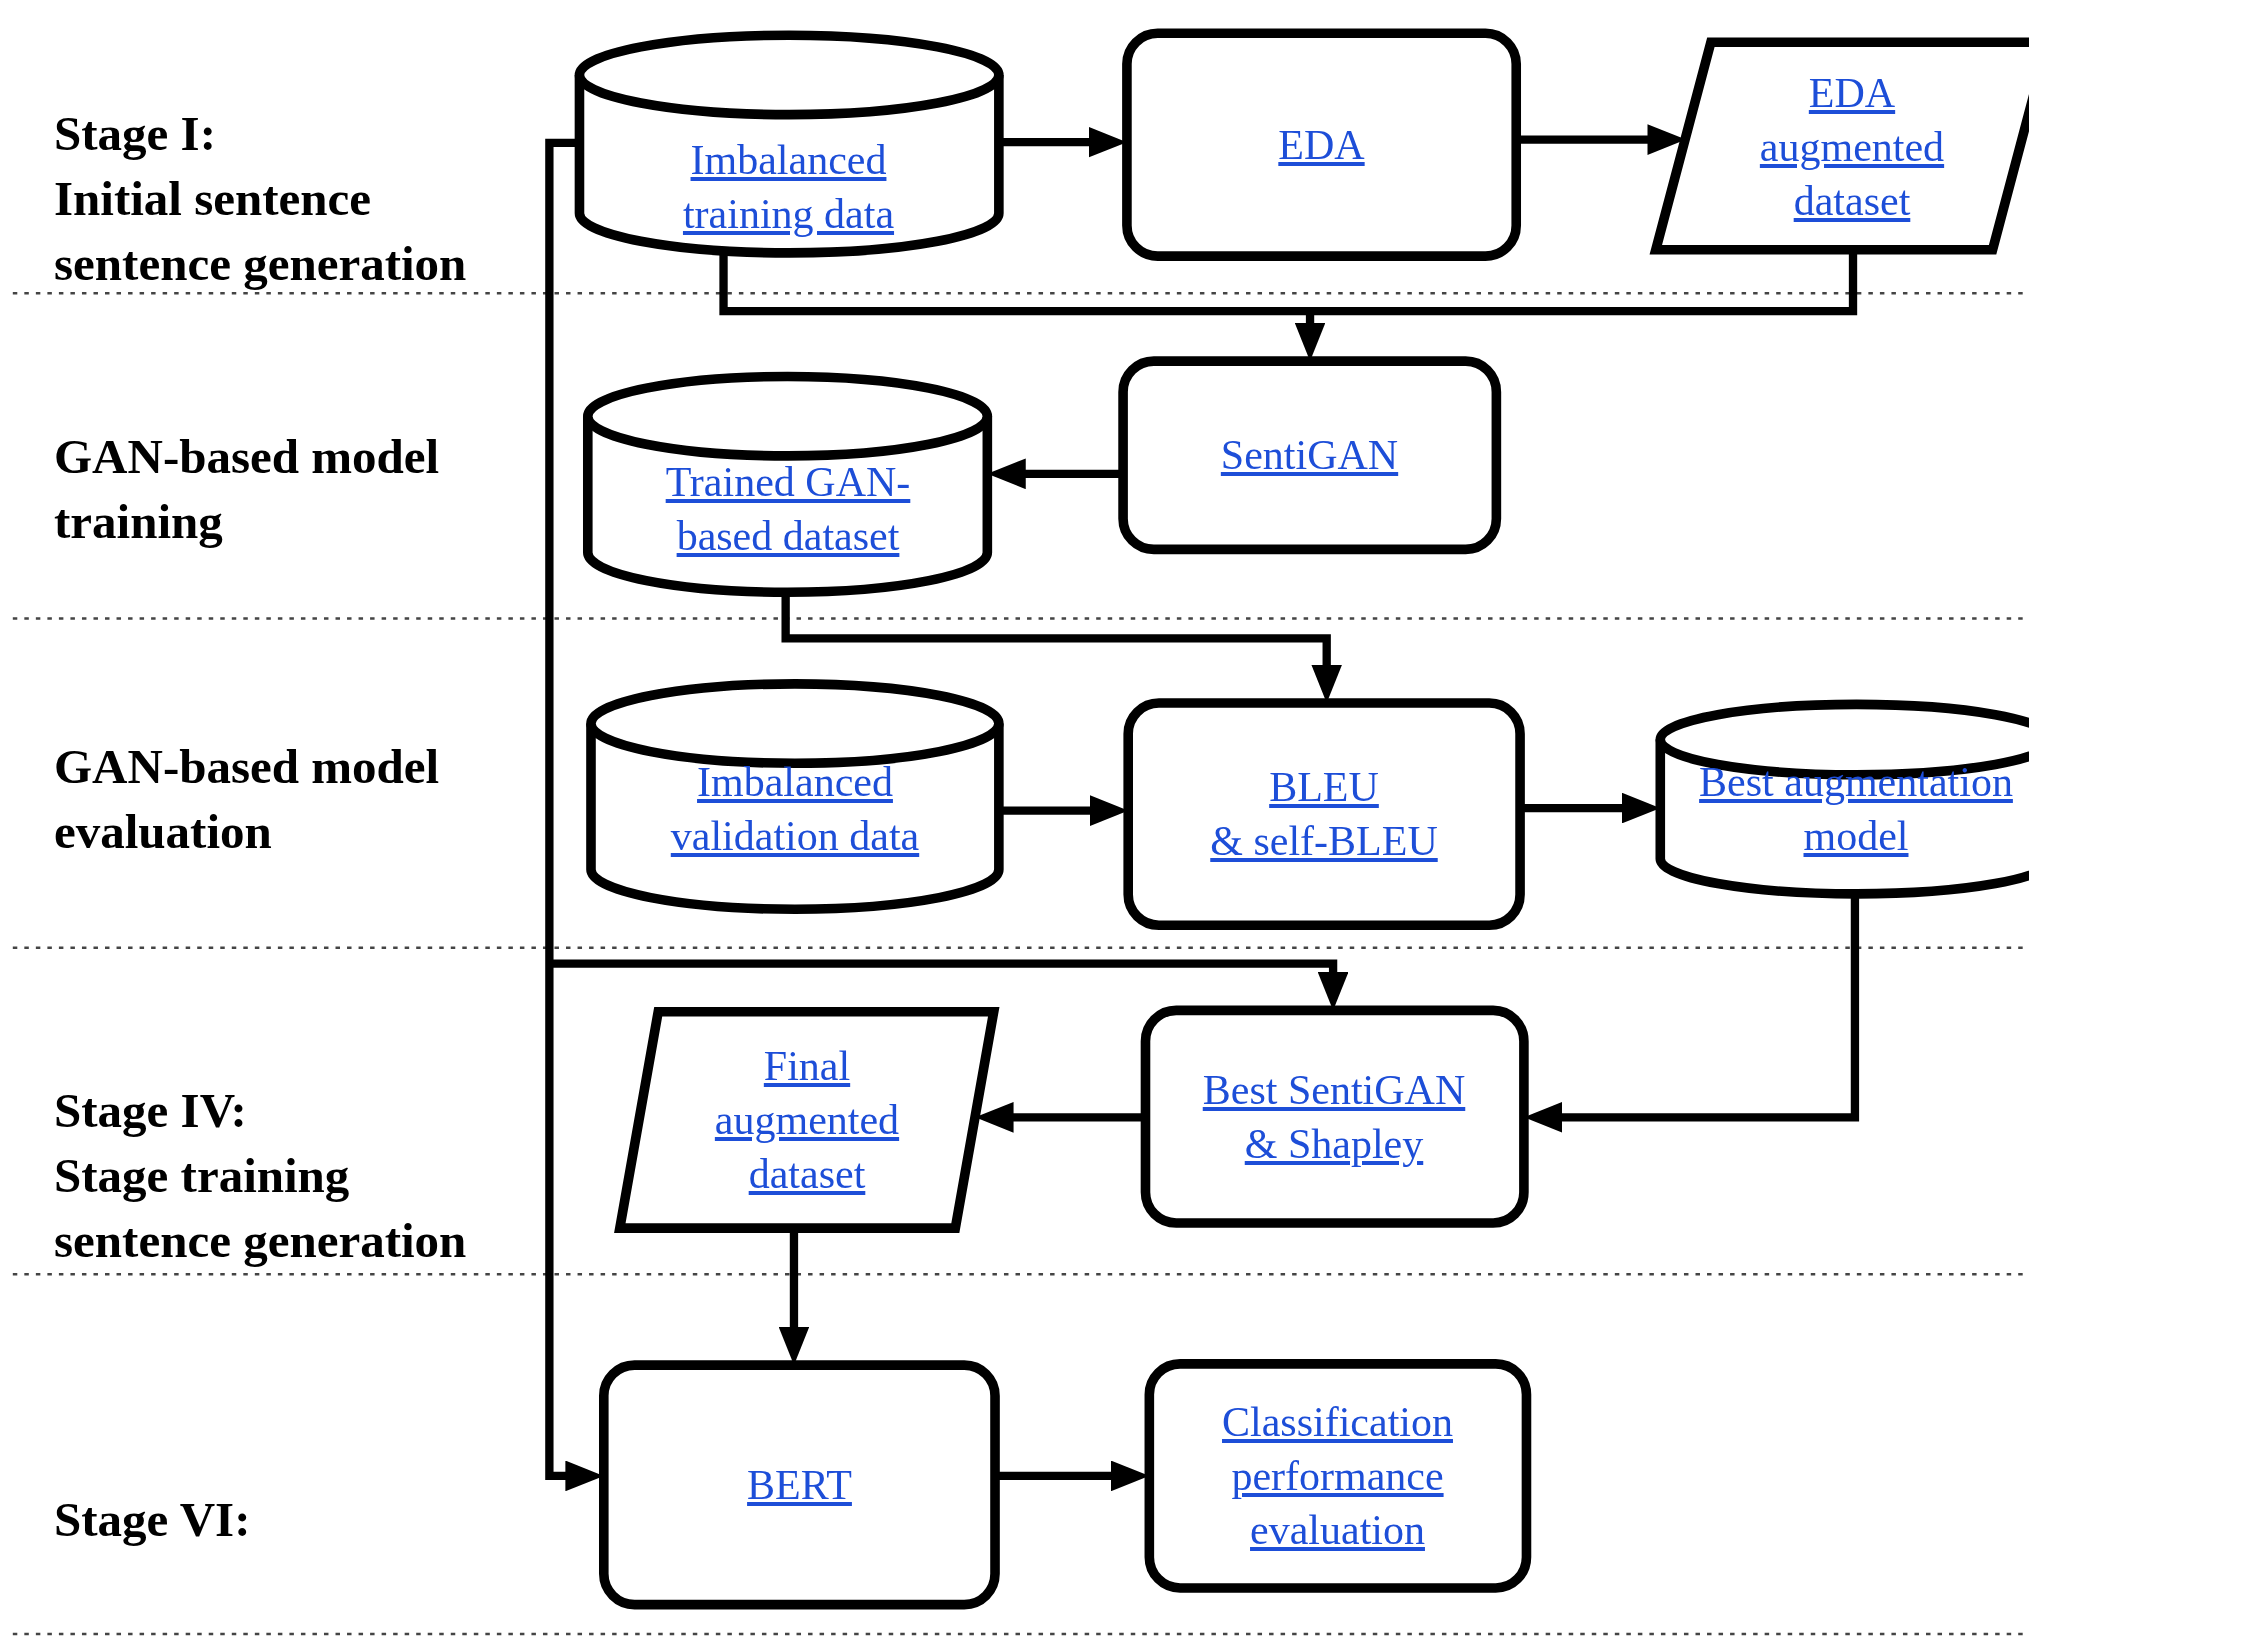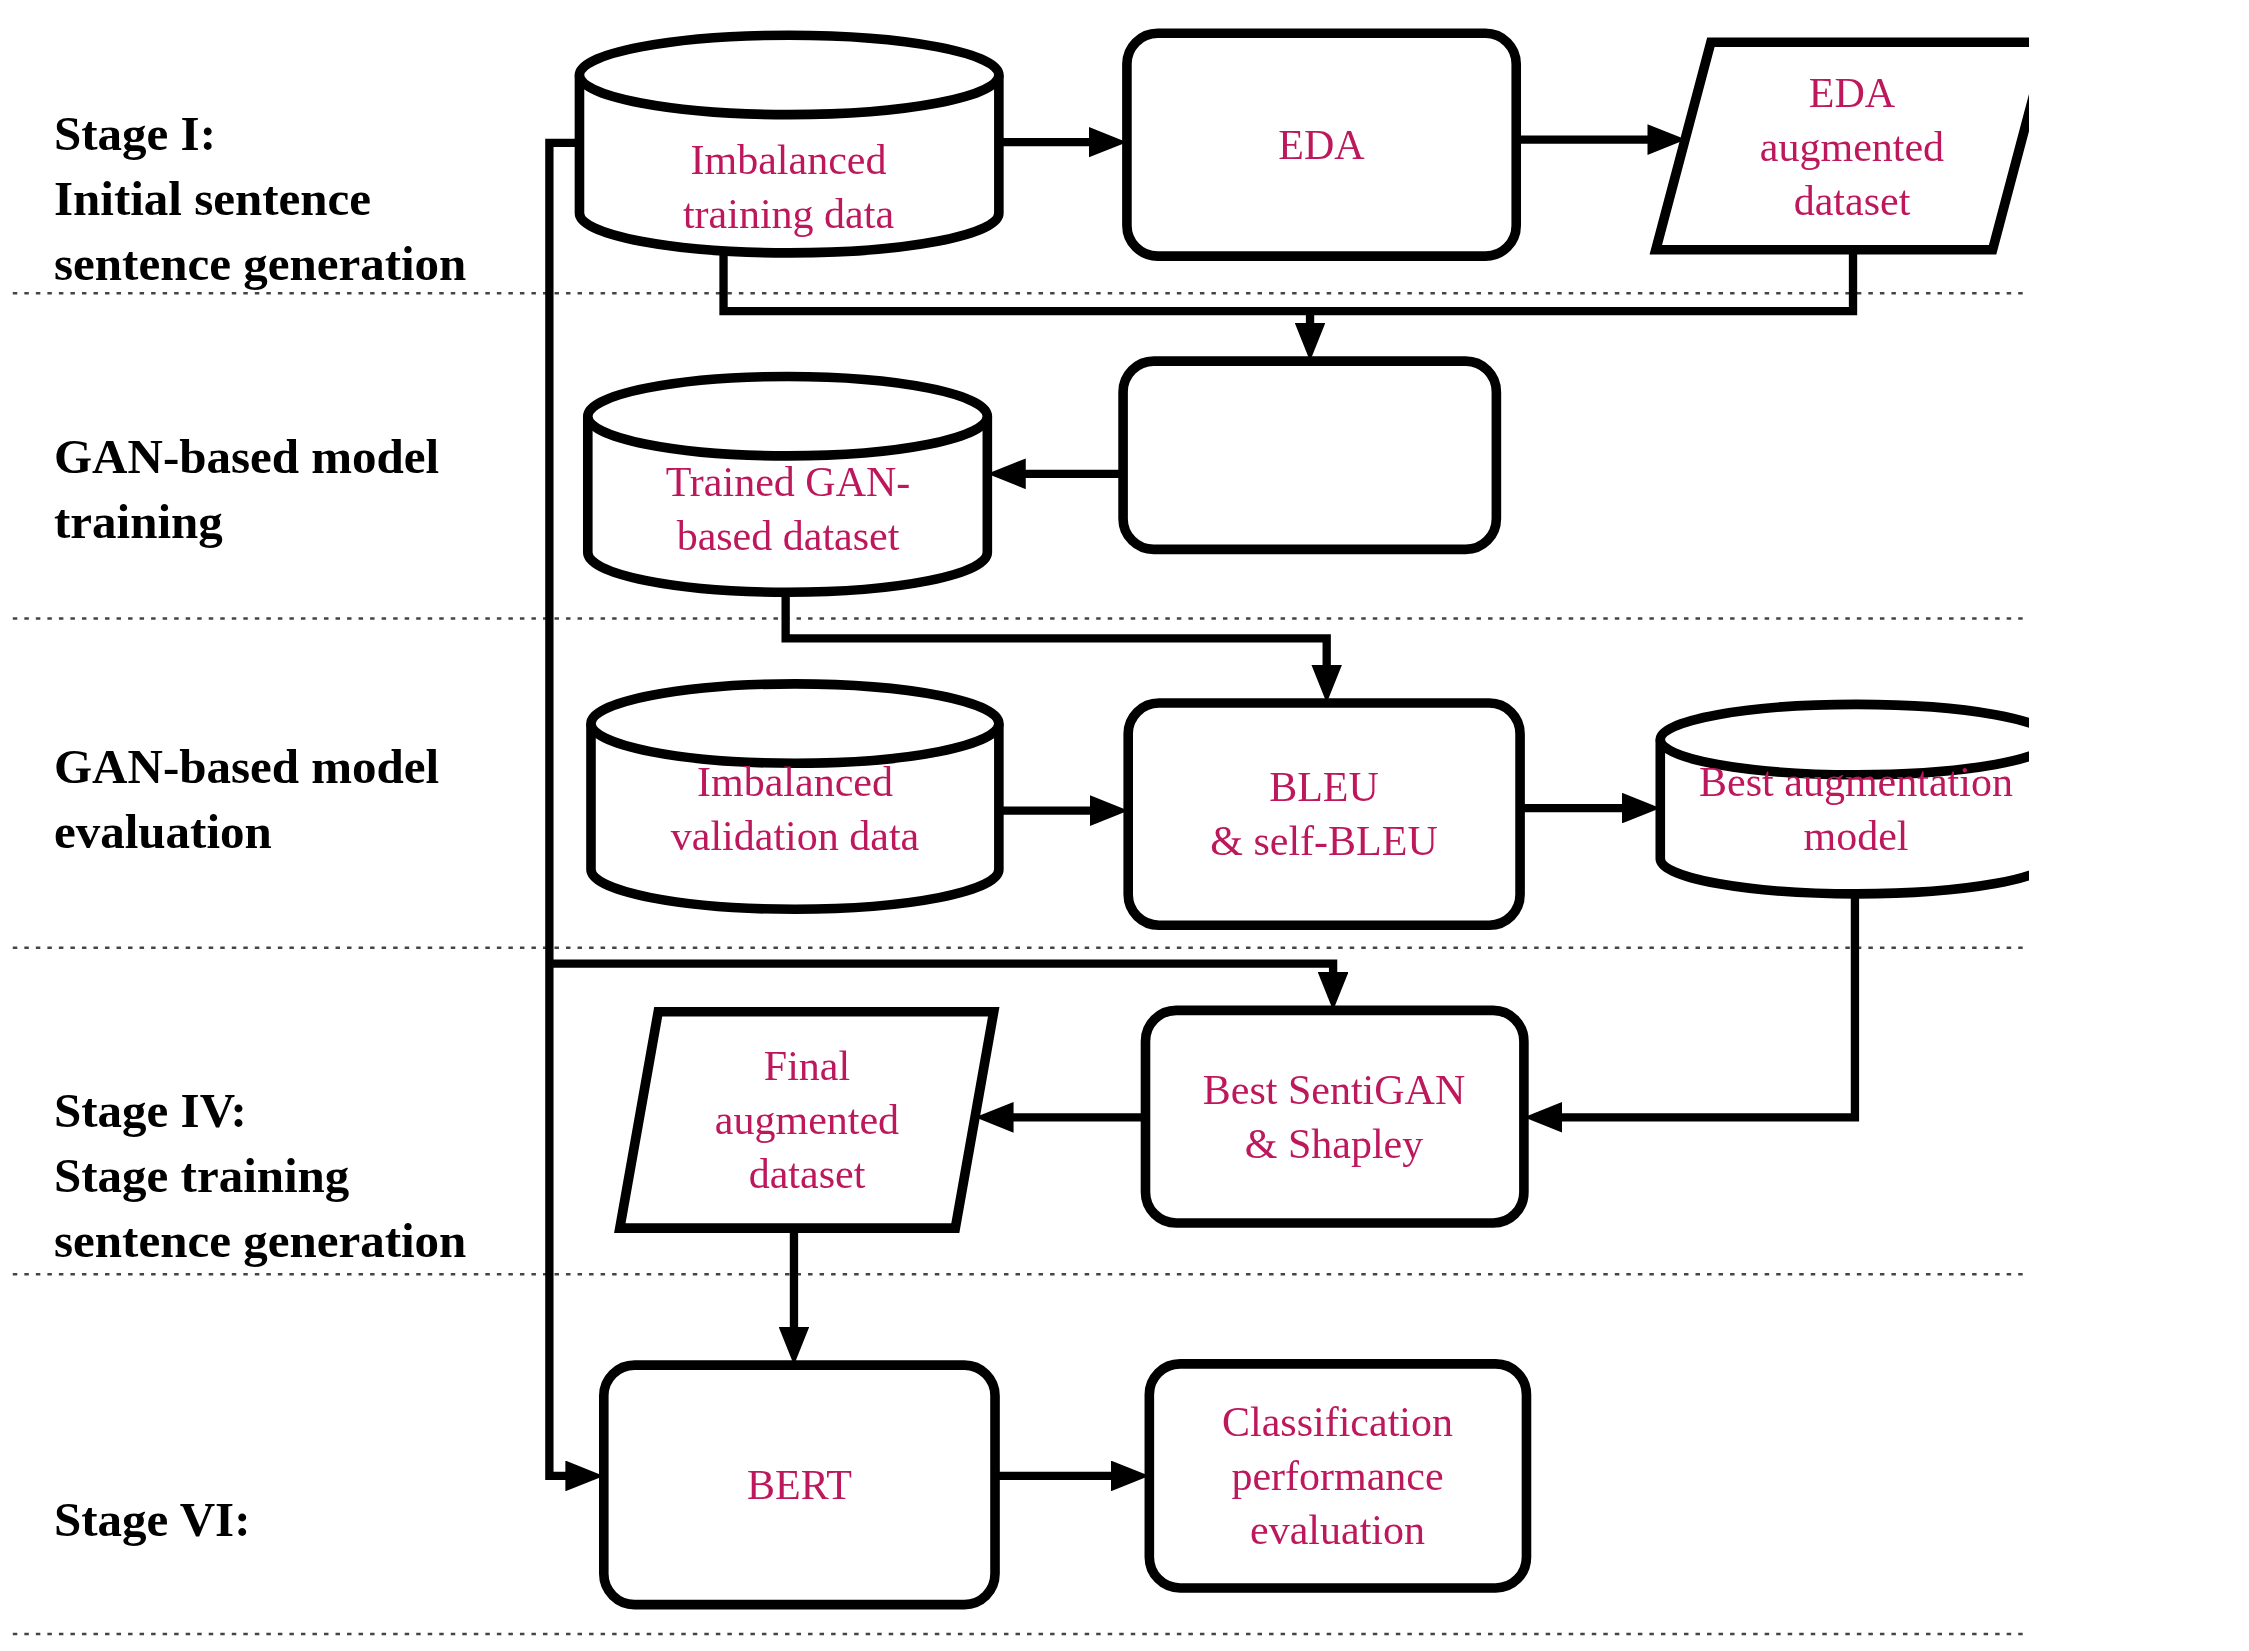--- a/index.html
+++ b/index.html
@@ -13,21 +13,21 @@
   #shapes{position:absolute;left:0;top:0;}
   .stage-label{
     position:absolute;left:54px;width:672px;
     font-weight:700;font-size:49px;line-height:65px;
     color:#000;letter-spacing:0;
   }
   .stage-label span{display:block;white-space:nowrap;}
   .node-label{
     position:absolute;display:flex;flex-direction:column;
     align-items:center;justify-content:center;text-align:center;
-    font-size:42px;line-height:54px;color:#be185d;
+    font-size:42px;line-height:54px;color:#1d4ed8;text-decoration:underline;
   }
   .node-label span{display:block;white-space:nowrap;}
 </style>
 </head>
 <body>
 
 <div id="canvas">
 
   <svg id="shapes" width="2250" height="1652" viewBox="0 0 3514 2580">
     <defs>
@@ -124,20 +124,23 @@
   <div class="node-label" style="left:1127px;top:33px;width:389px;height:223px">
     <span>EDA</span>
   </div>
 
   <div class="node-label" style="left:1656px;top:51px;width:392px;height:192px">
     <span>EDA</span>
     <span>augmented</span>
     <span>dataset</span>
   </div>
 
+  <div class="node-label" style="left:1123px;top:361px;width:373px;height:188px">
+    <span>SentiGAN</span>
+  </div>
 
   <div class="node-label" style="left:588px;top:442px;width:400px;height:134px">
     <span>Trained GAN-</span>
     <span>based dataset</span>
   </div>
 
   <div class="node-label" style="left:591px;top:743px;width:408px;height:131px">
     <span>Imbalanced</span>
     <span>validation data</span>
   </div>

